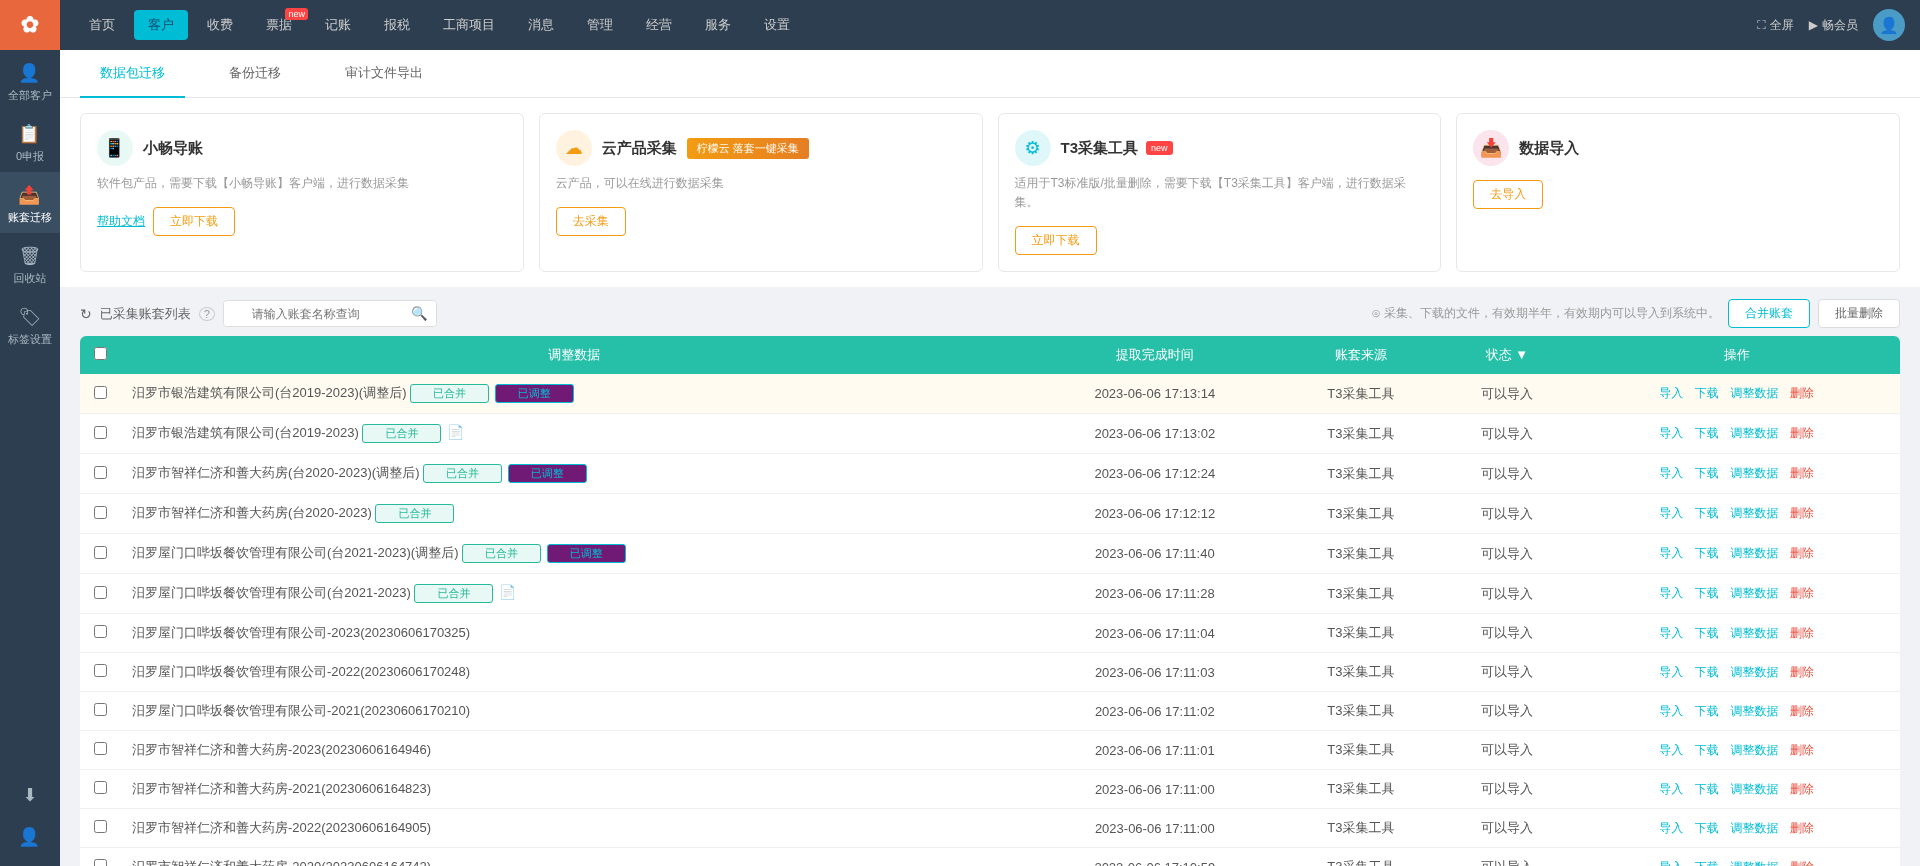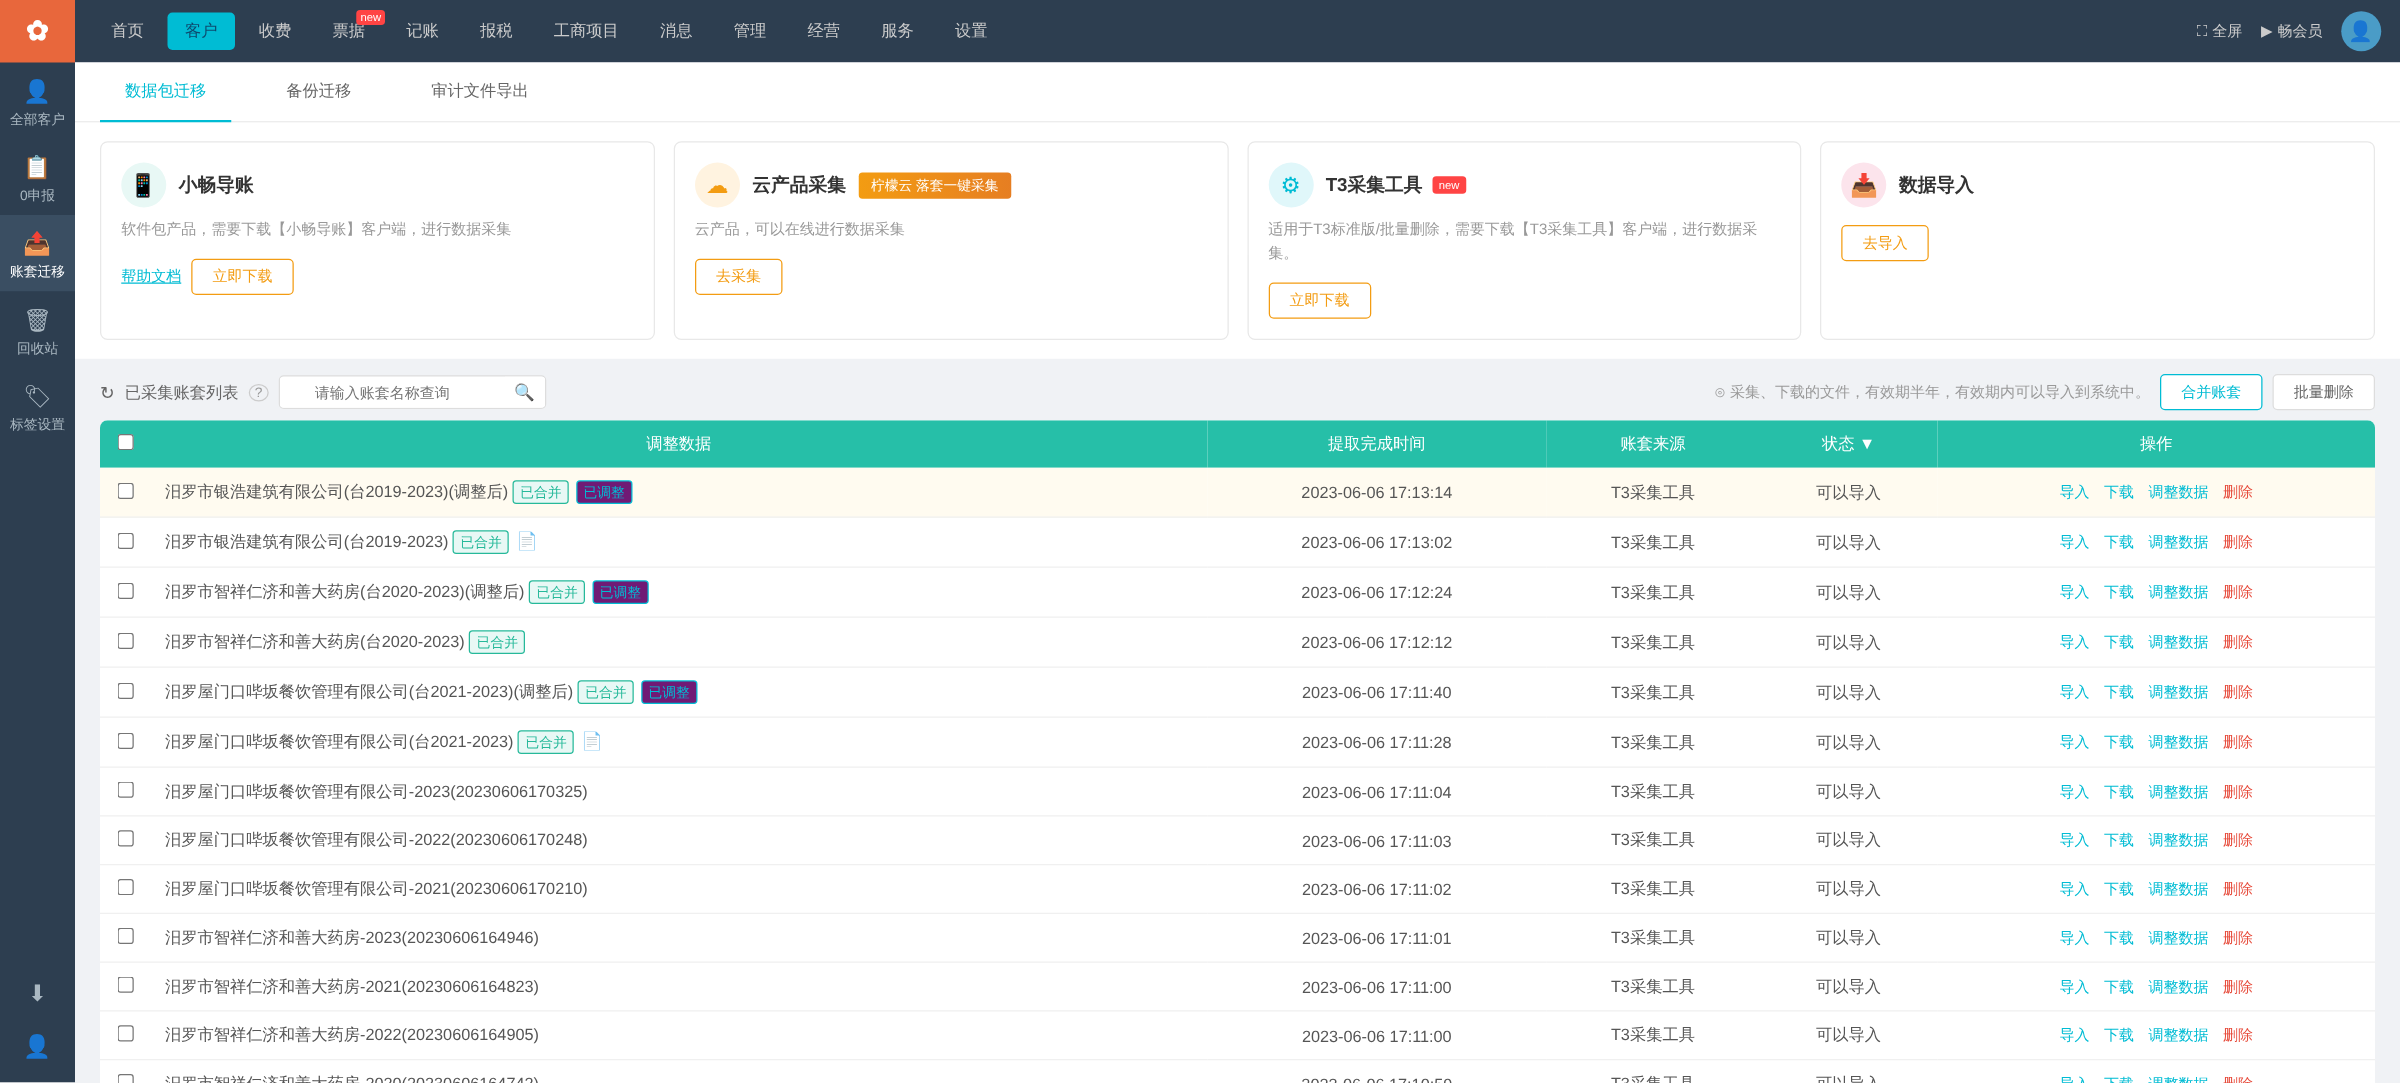--- a/index.html
+++ b/index.html
@@ -288,21 +288,21 @@
     tbody tr { border-bottom: 1px solid #f0f0f0; }
     tbody tr.highlighted { background: #fffbf0; }
     tbody td {
       padding: 10px 12px;
       text-align: center;
       color: #555;
     }
     tbody td:nth-child(2) { text-align: left; }
     .tag {
       display: inline-block;
-      padding: 1px 5px;
+      padding: 1px 22px;
       border-radius: 3px;
       font-size: 11px;
       margin-right: 2px;
     }
     .tag-green { background: #e8f8f5; color: #26b99a; border: 1px solid #26b99a; }
     .tag-teal { background: #701a75; color: #00bcd4; border: 1px solid #00bcd4; }
     .action-link {
       color: #00bcd4;
       cursor: pointer;
       margin: 0 4px;

